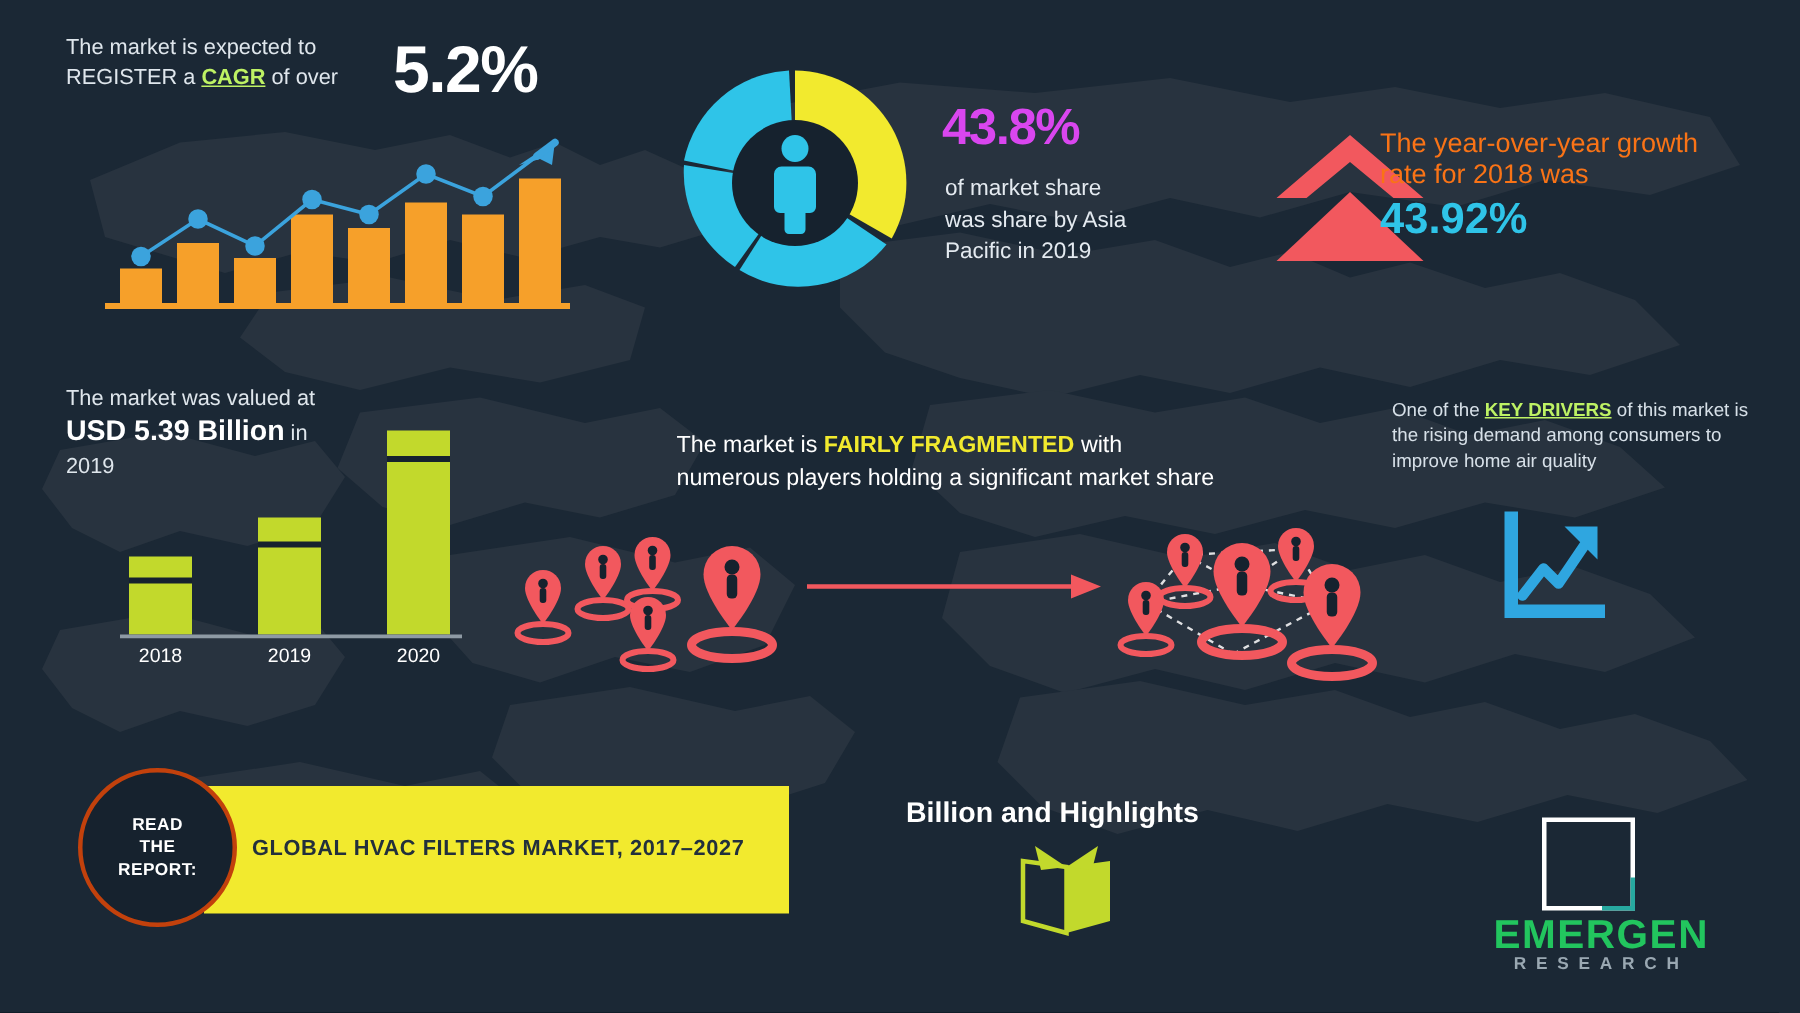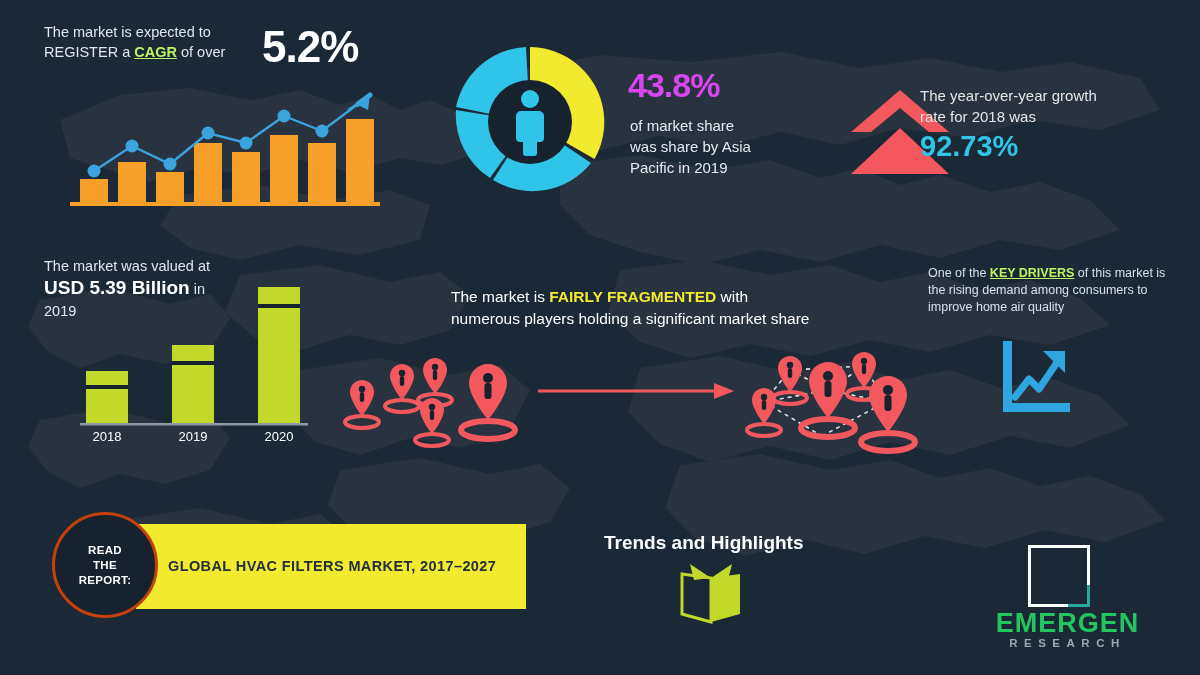--- a/index.html
+++ b/index.html
@@ -68,22 +68,22 @@
     width: 210px;
     font-size: 15px; line-height: 21px;
     color: #e4eaf0;
   }
 
   
   #chevrons { position: absolute; left: 845px; top: 86px; width: 110px; height: 92px; }
   #yoy-text {
     left: 920px; top: 85px;
     width: 250px;
-    font-size: 15px; line-height: 21px;
-    color: #e5e5e5;
+    font-size: 18px; line-height: 21px;
+    color: #f97316;
   }
   #yoy-value {
     left: 920px; top: 130px;
     font-size: 29px; font-weight: bold;
     color: #2fc4e8;
   }
 
   
   #value-text {
     left: 44px; top: 255px;
@@ -287,21 +287,21 @@
   </div>
 
   <svg id="chevrons" viewBox="0 0 110 92">
     <path d="M55 4 L104 46 L84 46 L55 22 L26 46 L6 46 Z" fill="#f2585e"></path>
     <path d="M55 42 L104 88 L6 88 Z" fill="#f2585e"></path>
   </svg>
   <div class="txt" id="yoy-text">
     <span>The year-over-year growth</span><br>
     <span>rate for 2018 was</span>
   </div>
-  <div class="txt" id="yoy-value">92.73%</div>
+  <div class="txt" id="yoy-value">43.92%</div>
 
   <div class="txt" id="value-text">
     <span>The market was valued at</span><br>
     <span class="big">USD 5.39 Billion</span><span> in</span><br>
     <span>2019</span>
   </div>
 
   <svg id="greenchart" viewBox="0 0 245 170">
 
     <g>
@@ -386,21 +386,21 @@
   <div id="banner"></div>
   <div id="banner-text">GLOBAL HVAC FILTERS MARKET, 2017–2027</div>
   <div id="read-circle">
     <div id="read-label">
       <span>READ</span><br>
       <span>THE</span><br>
       <span>REPORT:</span>
     </div>
   </div>
 
-  <div class="txt" id="trends-title">Trends and Highlights</div>
+  <div class="txt" id="trends-title">Billion and Highlights</div>
   <svg id="book-icon" viewBox="0 0 70 64">
     <path d="M35 16 L35 60 L6 52 L6 12 Z" fill="#1b2835" stroke="#c2d92c" stroke-width="3"></path>
     <path d="M35 16 L35 60 L64 52 L64 12 Z" fill="#c2d92c"></path>
     <path d="M35 16 L14 2 L18 18 Z" fill="#c2d92c"></path>
     <path d="M35 16 L56 2 L52 18 Z" fill="#c2d92c"></path>
   </svg>
 
   <div id="logo">
     <div id="logo-square"></div>
     <div id="logo-accent"></div>

